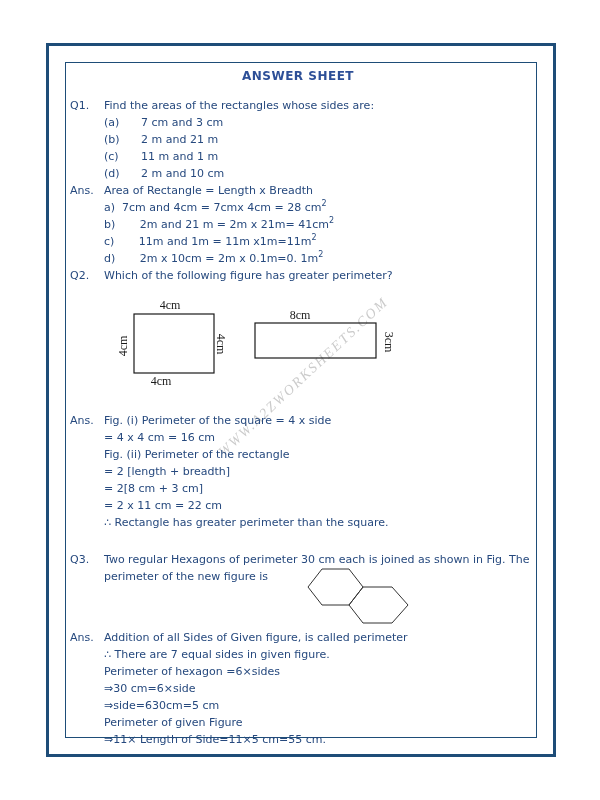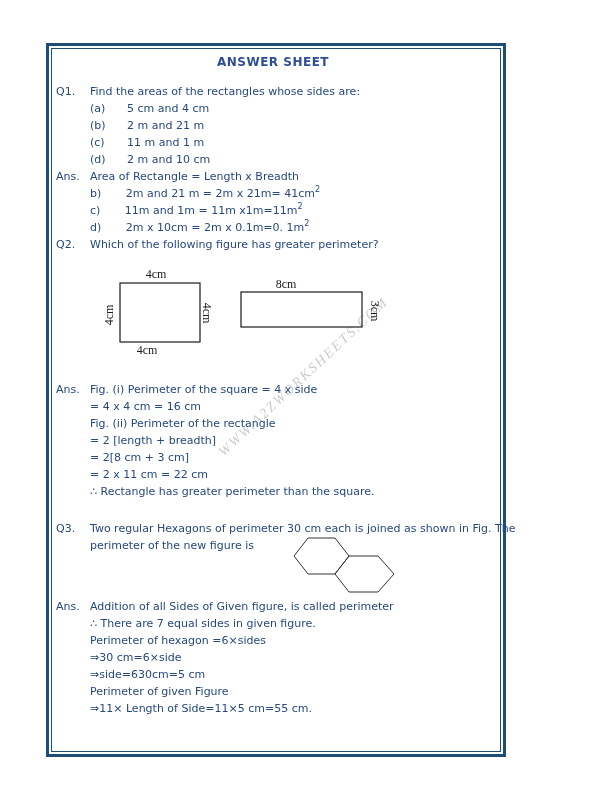--- a/index.html
+++ b/index.html
@@ -8,22 +8,22 @@
     font-family:"DejaVu Sans","Liberation Sans",sans-serif;
     color:#26497e;font-size:11px;
   }
   .watermark{
     position:absolute;left:221px;top:446px;z-index:0;
     font-family:"Liberation Serif",serif;font-style:italic;
     font-size:14px;letter-spacing:2px;color:#cbcbcb;
     transform:rotate(-43deg);transform-origin:0 50%;white-space:nowrap;
   }
   .frame-outer{
-    position:absolute;left:46px;top:43px;width:460px;height:714px;
-    border:3px solid #1e4d78;box-sizing:border-box;padding:2px;z-index:1;
+    position:absolute;left:46px;top:43px;width:510px;height:714px;
+    border:3px solid #1e4d78;box-sizing:border-box;padding:16px;z-index:1;
   }
   .frame-inner{
     width:100%;height:100%;box-sizing:border-box;
     border:1px solid #1e4d78;
     padding:6px 10px 0 4px;
   }
   .sheet-title{
     text-align:center;font-weight:bold;font-size:12px;color:#2d4f97;
     letter-spacing:.5px;margin-bottom:14px;
   }
@@ -49,41 +49,42 @@
   <div class="frame-inner">
 
     <div class="sheet-title">ANSWER SHEET</div>
 
     <div class="row">
       <div class="lbl">Q1.</div>
       <div>
         <div class="line">Find the areas of the rectangles whose sides are:</div>
         <div class="opt">
           <span class="line">(a)</span>
-          <span class="line">5 cm and 4 cm</span>
+          <span class="line">7 cm and 3 cm</span>
         </div>
         <div class="opt">
           <span class="line">(b)</span>
           <span class="line">2 m and 21 m</span>
         </div>
         <div class="opt">
           <span class="line">(c)</span>
           <span class="line">11 m and 1 m</span>
         </div>
         <div class="opt">
           <span class="line">(d)</span>
           <span class="line">2 m and 10 cm</span>
         </div>
       </div>
     </div>
 
     <div class="row">
       <div class="lbl">Ans.</div>
       <div>
         <div class="line">Area of Rectangle = Length x Breadth</div>
+        <div class="line"><span>a)  7cm and 4cm = 7cmx 4cm = 28 cm</span><sup>2</sup></div>
         <div class="line"><span>b)       2m and 21 m = 2m x 21m= 41cm</span><sup>2</sup></div>
         <div class="line"><span>c)       11m and 1m = 11m x1m=11m</span><sup>2</sup></div>
         <div class="line"><span>d)       2m x 10cm = 2m x 0.1m=0. 1m</span><sup>2</sup></div>
       </div>
     </div>
 
     <div class="row">
       <div class="lbl">Q2.</div>
       <div class="line">Which of the following figure has greater perimeter?</div>
     </div>

